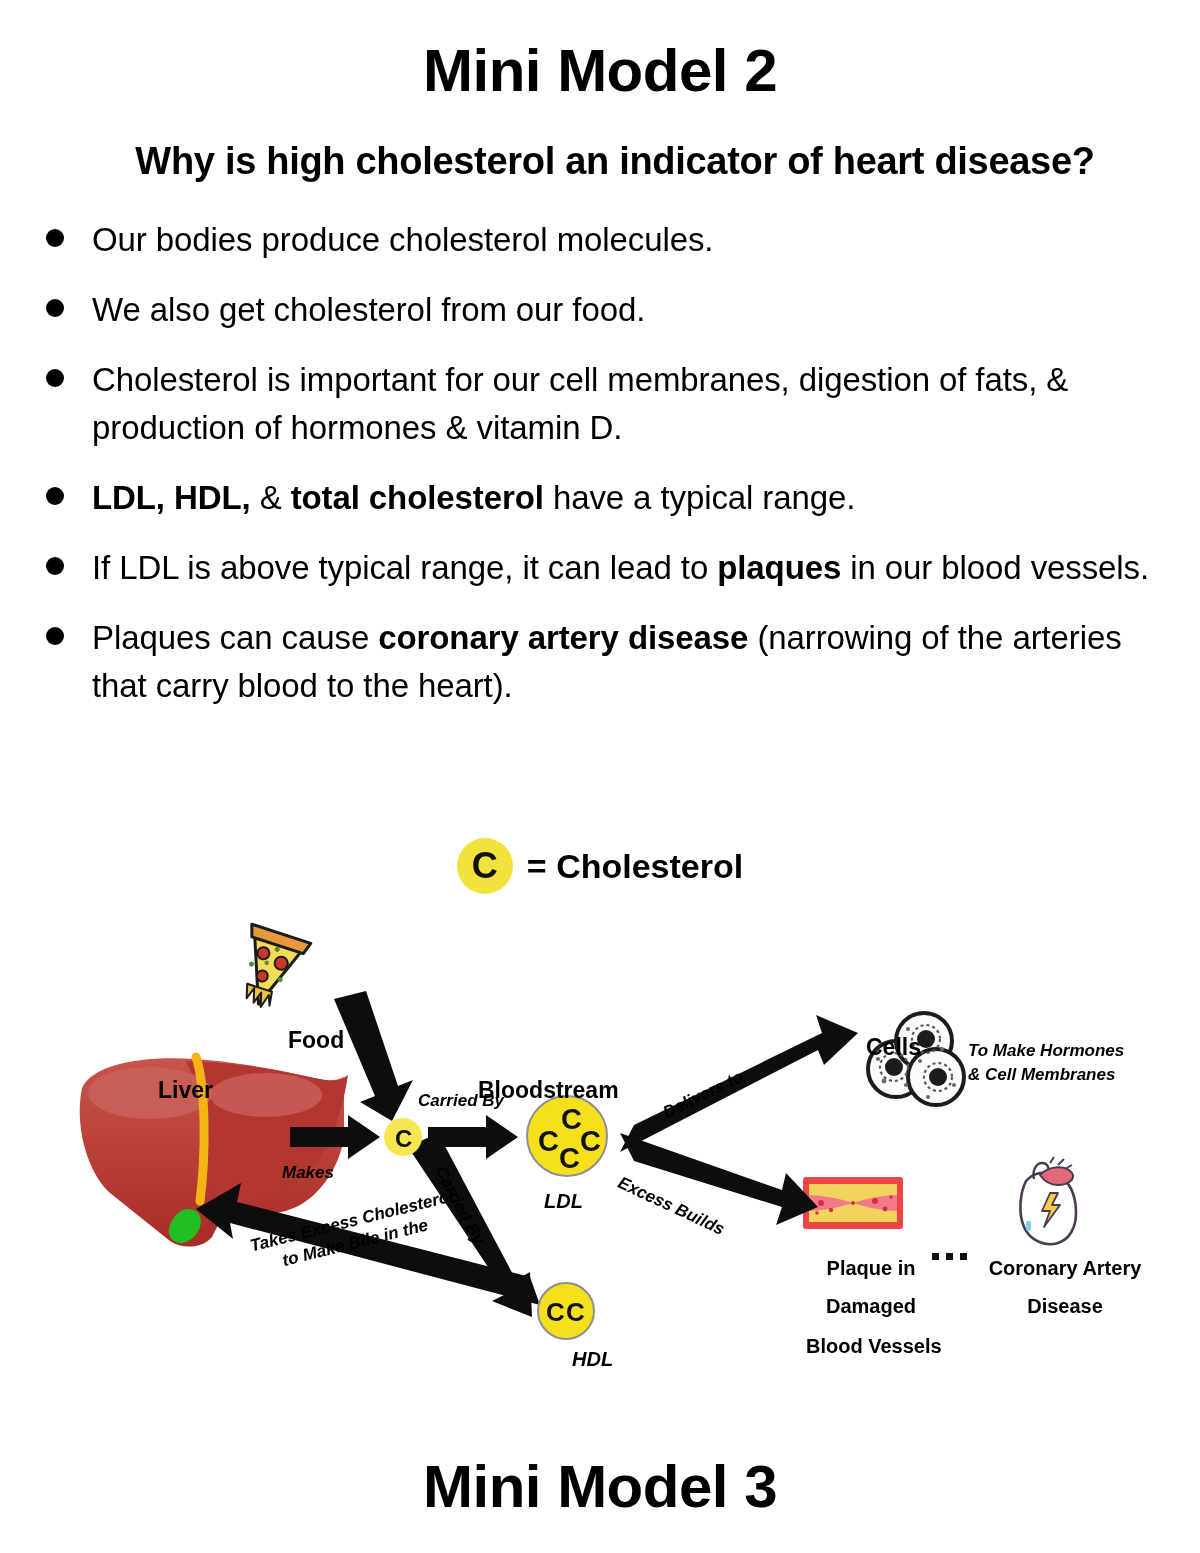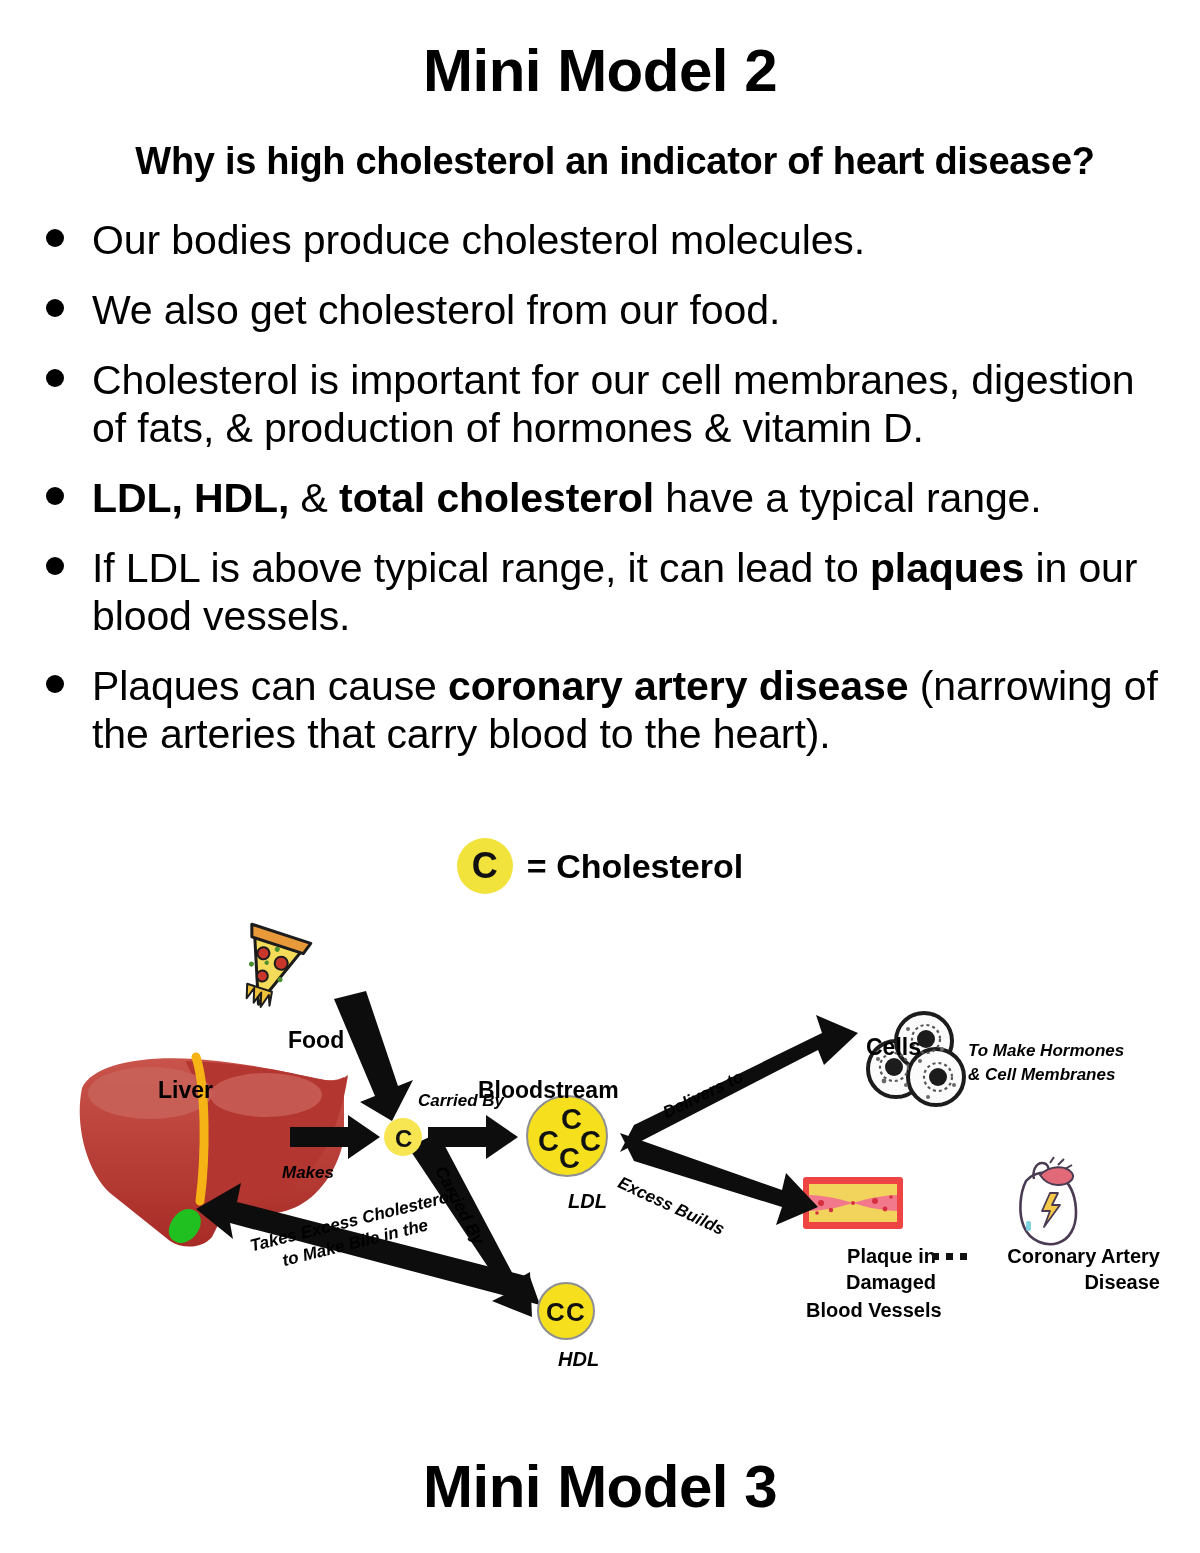--- a/index.html
+++ b/index.html
@@ -56,21 +56,21 @@
     width: 18px;
     height: 18px;
     border-radius: 50%;
     background: #000;
     margin-top: 13px;
     margin-right: 28px;
     margin-left: 12px;
   }
   .bullet-text {
     flex: 1 1 auto;
-    font-size: 41px;
+    font-size: 33px;
     line-height: 48px;
     letter-spacing: -0.1px;
   }
   .bullet-text b { font-weight: bold; }
 
   
   #legend {
     position: absolute;
     top: 838px;
     left: 0; right: 0;
@@ -111,21 +111,21 @@
   }
   .dlabel {
     position: absolute;
     font-weight: bold;
     white-space: nowrap;
   }
   .dlabel-big { font-size: 23px; margin-top: 44px; }
   .dlabel-mid { font-size: 20px; }
   .dlabel-sm  { font-size: 17px; }
   .dlabel-ital { font-style: italic; font-weight: bold; }
-  .dlabel-ctr { text-align: right; }
+  .dlabel-ctr { text-align: center; margin-top: 12px; }
 
   .chip {
     position: absolute;
     border-radius: 50%;
     background: #f6e01e;
     border: 2px solid #8d8f93;
     box-sizing: border-box;
   }
   .chip span {
     position: absolute;
@@ -323,23 +323,23 @@
   </div>
 
   <div class="dlabel dlabel-big" style="left:288px; top:78px;">Food</div>
 
   <div class="dlabel dlabel-big" style="left:158px; top:128px;">Liver</div>
 
   <div class="dlabel dlabel-big" style="left:478px; top:128px;">Bloodstream</div>
 
   <div class="dlabel dlabel-big" style="left:866px; top:85px;">Cells</div>
 
-  <div class="dlabel dlabel-ital dlabel-mid" style="left:568px; top:285px;">LDL</div>
-
-  <div class="dlabel dlabel-ital dlabel-mid" style="left:558px; top:443px;text-align:right;">HDL</div>
+  <div class="dlabel dlabel-ital dlabel-mid" style="left:544px; top:285px;">LDL</div>
+
+  <div class="dlabel dlabel-ital dlabel-mid" style="left:572px; top:443px;text-align:right;">HDL</div>
 
   <div class="dlabel dlabel-ital dlabel-sm" style="left:282px; top:258px;">Makes</div>
 
   <div class="dlabel dlabel-ital dlabel-sm" style="left:418px; top:186px;">Carried By</div>
 
   <div class="dlabel dlabel-ital dlabel-sm" style="left:448px; top:258px; transform:rotate(62deg); transform-origin: left top;">Carried By</div>
 
   <div class="dlabel dlabel-ital dlabel-sm" style="left:660px; top:200px; transform:rotate(-26deg); transform-origin: left top;">Delivers to</div>
 
   <div class="dlabel dlabel-ital dlabel-sm" style="left:623px; top:268px; transform:rotate(25deg); transform-origin: left top;">Excess Builds</div>

